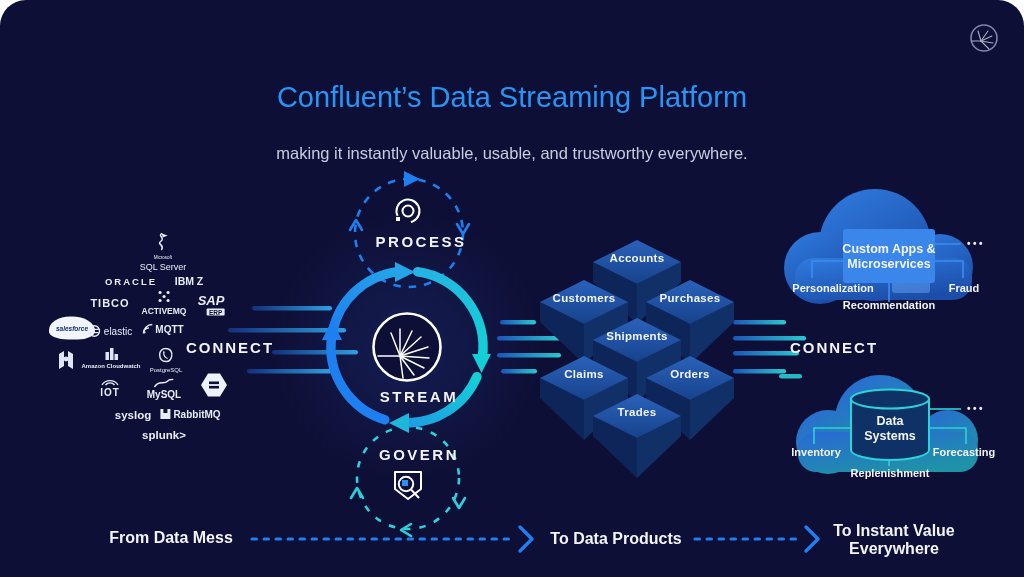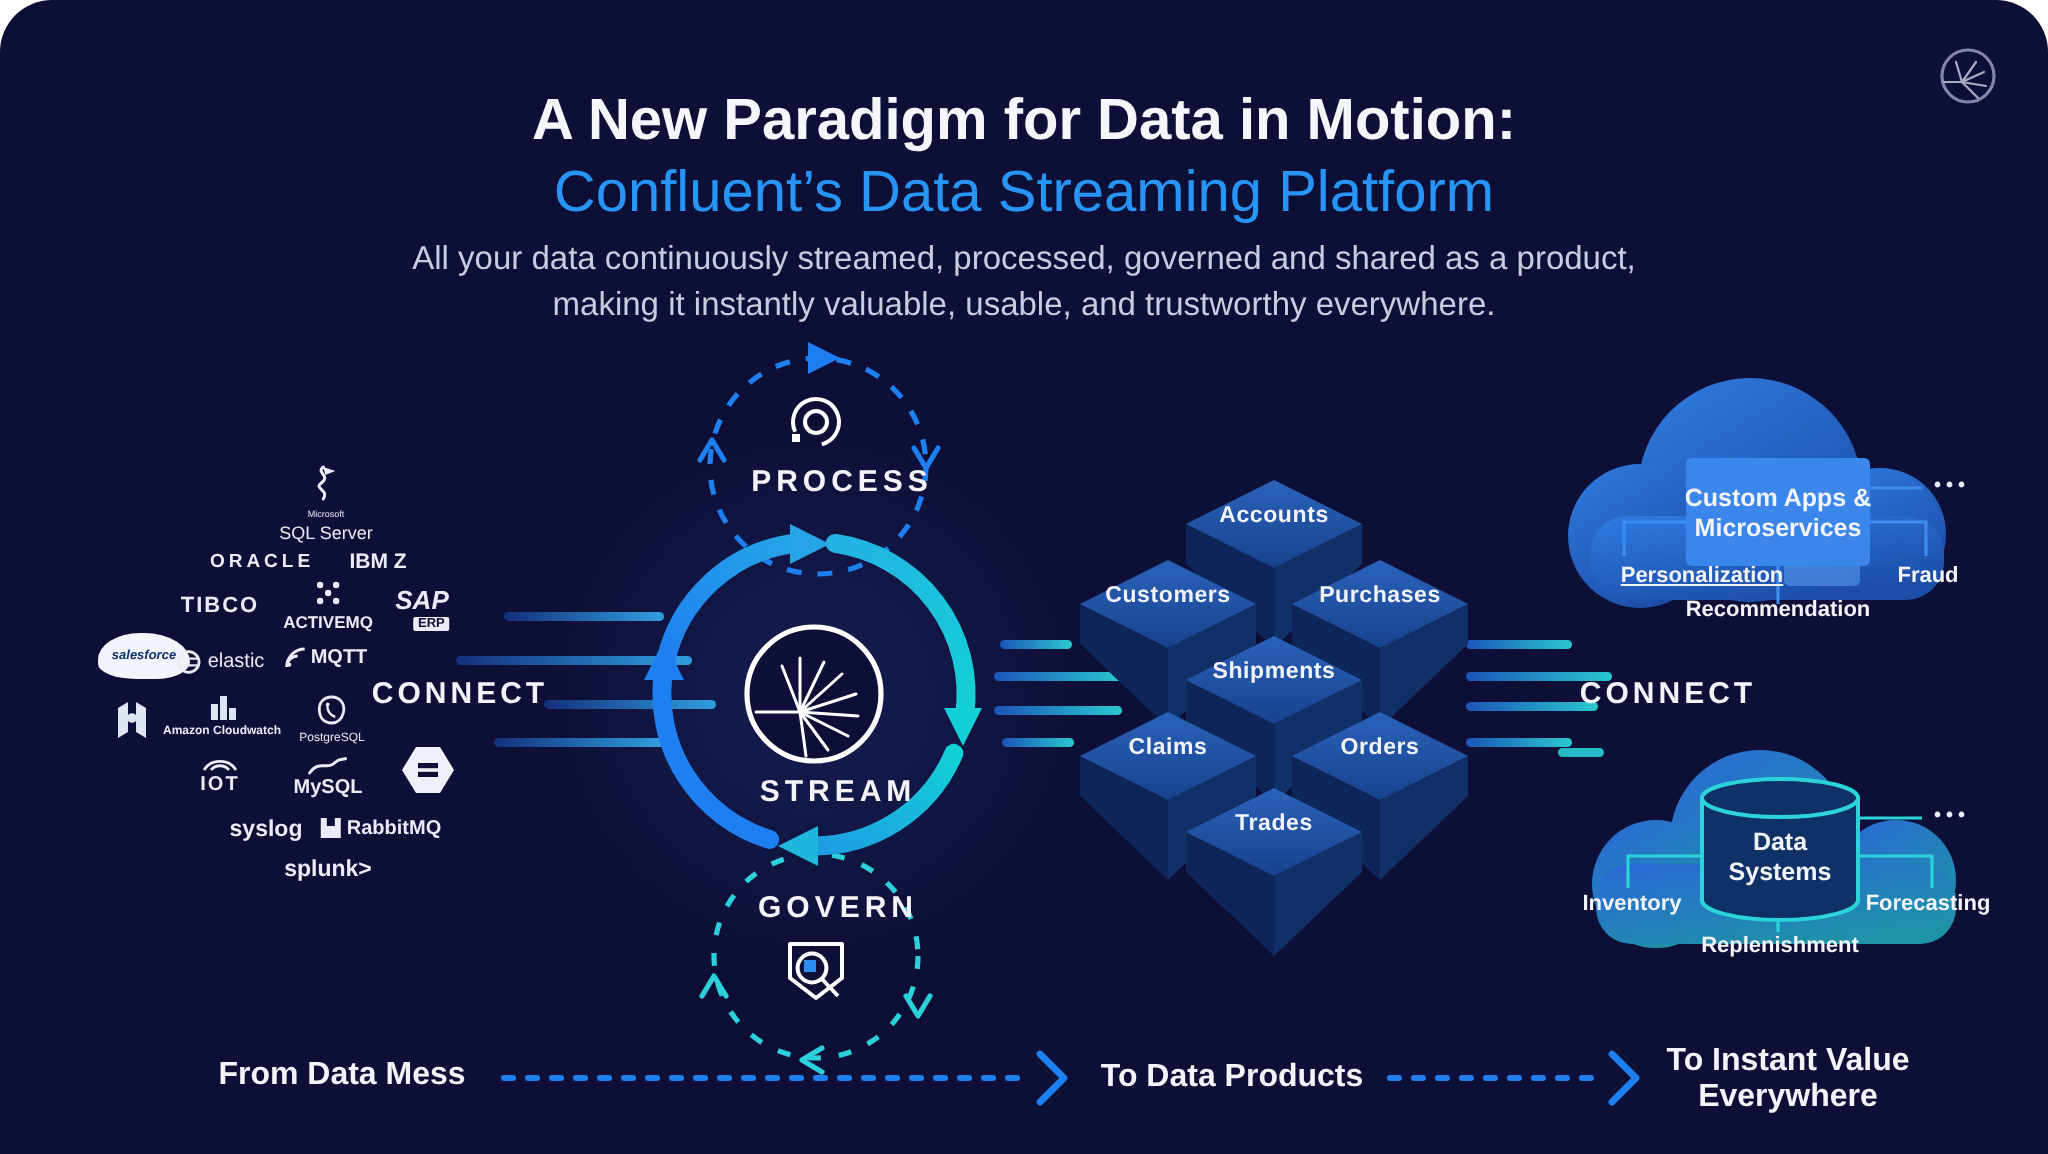--- a/index.html
+++ b/index.html
@@ -233,23 +233,21 @@
         <line x1="981" y1="41" x2="972" y2="41"></line>
         <line x1="981" y1="41" x2="978" y2="31"></line>
         <line x1="981" y1="41" x2="988" y2="31"></line>
         <line x1="981" y1="41" x2="992" y2="36"></line>
         <line x1="981" y1="41" x2="993" y2="43"></line>
         <line x1="981" y1="41" x2="989" y2="49"></line>
       </g>
     </g>
   </svg>
 
-  <div class="lbl" style="left:512px;top:61px;font-size:29px;font-weight:800;color:#f4f6fb;">A New Paradigm for Data in Motion:</div>
   <div class="lbl" style="left:512px;top:97px;font-size:29px;font-weight:400;color:#2795f5;">Confluent’s Data Streaming Platform</div>
-  <div class="lbl" style="left:512px;top:130px;font-size:16.5px;font-weight:400;color:#c7cce0;">All your data continuously streamed, processed, governed and shared as a product,</div>
   <div class="lbl" style="left:512px;top:153px;font-size:16.5px;font-weight:400;color:#c7cce0;">making it instantly valuable, usable, and trustworthy everywhere.</div>
 
   <div class="logo" style="left:163px;top:252px;">
     <svg width="18" height="20" viewBox="0 0 18 20">
       <path d="M8 1 C4 4 12 5 7 9 C3 12 11 12 8 17" fill="none" stroke="#e8ecf6" stroke-width="1.5" stroke-linecap="round"></path>
       <path d="M8 1 L14 3 L9 5" fill="#e8ecf6"></path>
     </svg>
     <span style="font-size:4.5px;font-weight:400;">Microsoft</span>
     <span class="t" style="font-size:9px;font-weight:400;">SQL Server</span>
   </div>
@@ -381,21 +379,21 @@
   <div class="lbl hexlbl" style="left:637px;top:258px;">Accounts</div>
   <div class="lbl hexlbl" style="left:584px;top:298px;">Customers</div>
   <div class="lbl hexlbl" style="left:690px;top:298px;">Purchases</div>
   <div class="lbl hexlbl" style="left:637px;top:336px;">Shipments</div>
   <div class="lbl hexlbl" style="left:584px;top:374px;">Claims</div>
   <div class="lbl hexlbl" style="left:690px;top:374px;">Orders</div>
   <div class="lbl hexlbl" style="left:637px;top:412px;">Trades</div>
 
   <div class="lbl" style="left:889px;top:249px;font-size:12.5px;">Custom Apps &amp;</div>
   <div class="lbl" style="left:889px;top:264px;font-size:12.5px;">Microservices</div>
-  <div class="lbl cloudlbl" style="left:851px;top:288px;text-decoration:underline;">Personalization</div>
+  <div class="lbl cloudlbl" style="left:833px;top:288px;">Personalization</div>
   <div class="lbl cloudlbl" style="left:889px;top:305px;">Recommendation</div>
   <div class="lbl cloudlbl" style="left:964px;top:288px;">Fraud</div>
   <div class="lbl dots" style="left:976px;top:243px;">•••</div>
 
   <div class="lbl" style="left:890px;top:421px;font-size:12.5px;">Data</div>
   <div class="lbl" style="left:890px;top:436px;font-size:12.5px;">Systems</div>
   <div class="lbl cloudlbl" style="left:816px;top:452px;">Inventory</div>
   <div class="lbl cloudlbl" style="left:890px;top:473px;">Replenishment</div>
   <div class="lbl cloudlbl" style="left:964px;top:452px;">Forecasting</div>
   <div class="lbl dots" style="left:976px;top:408px;">•••</div>

